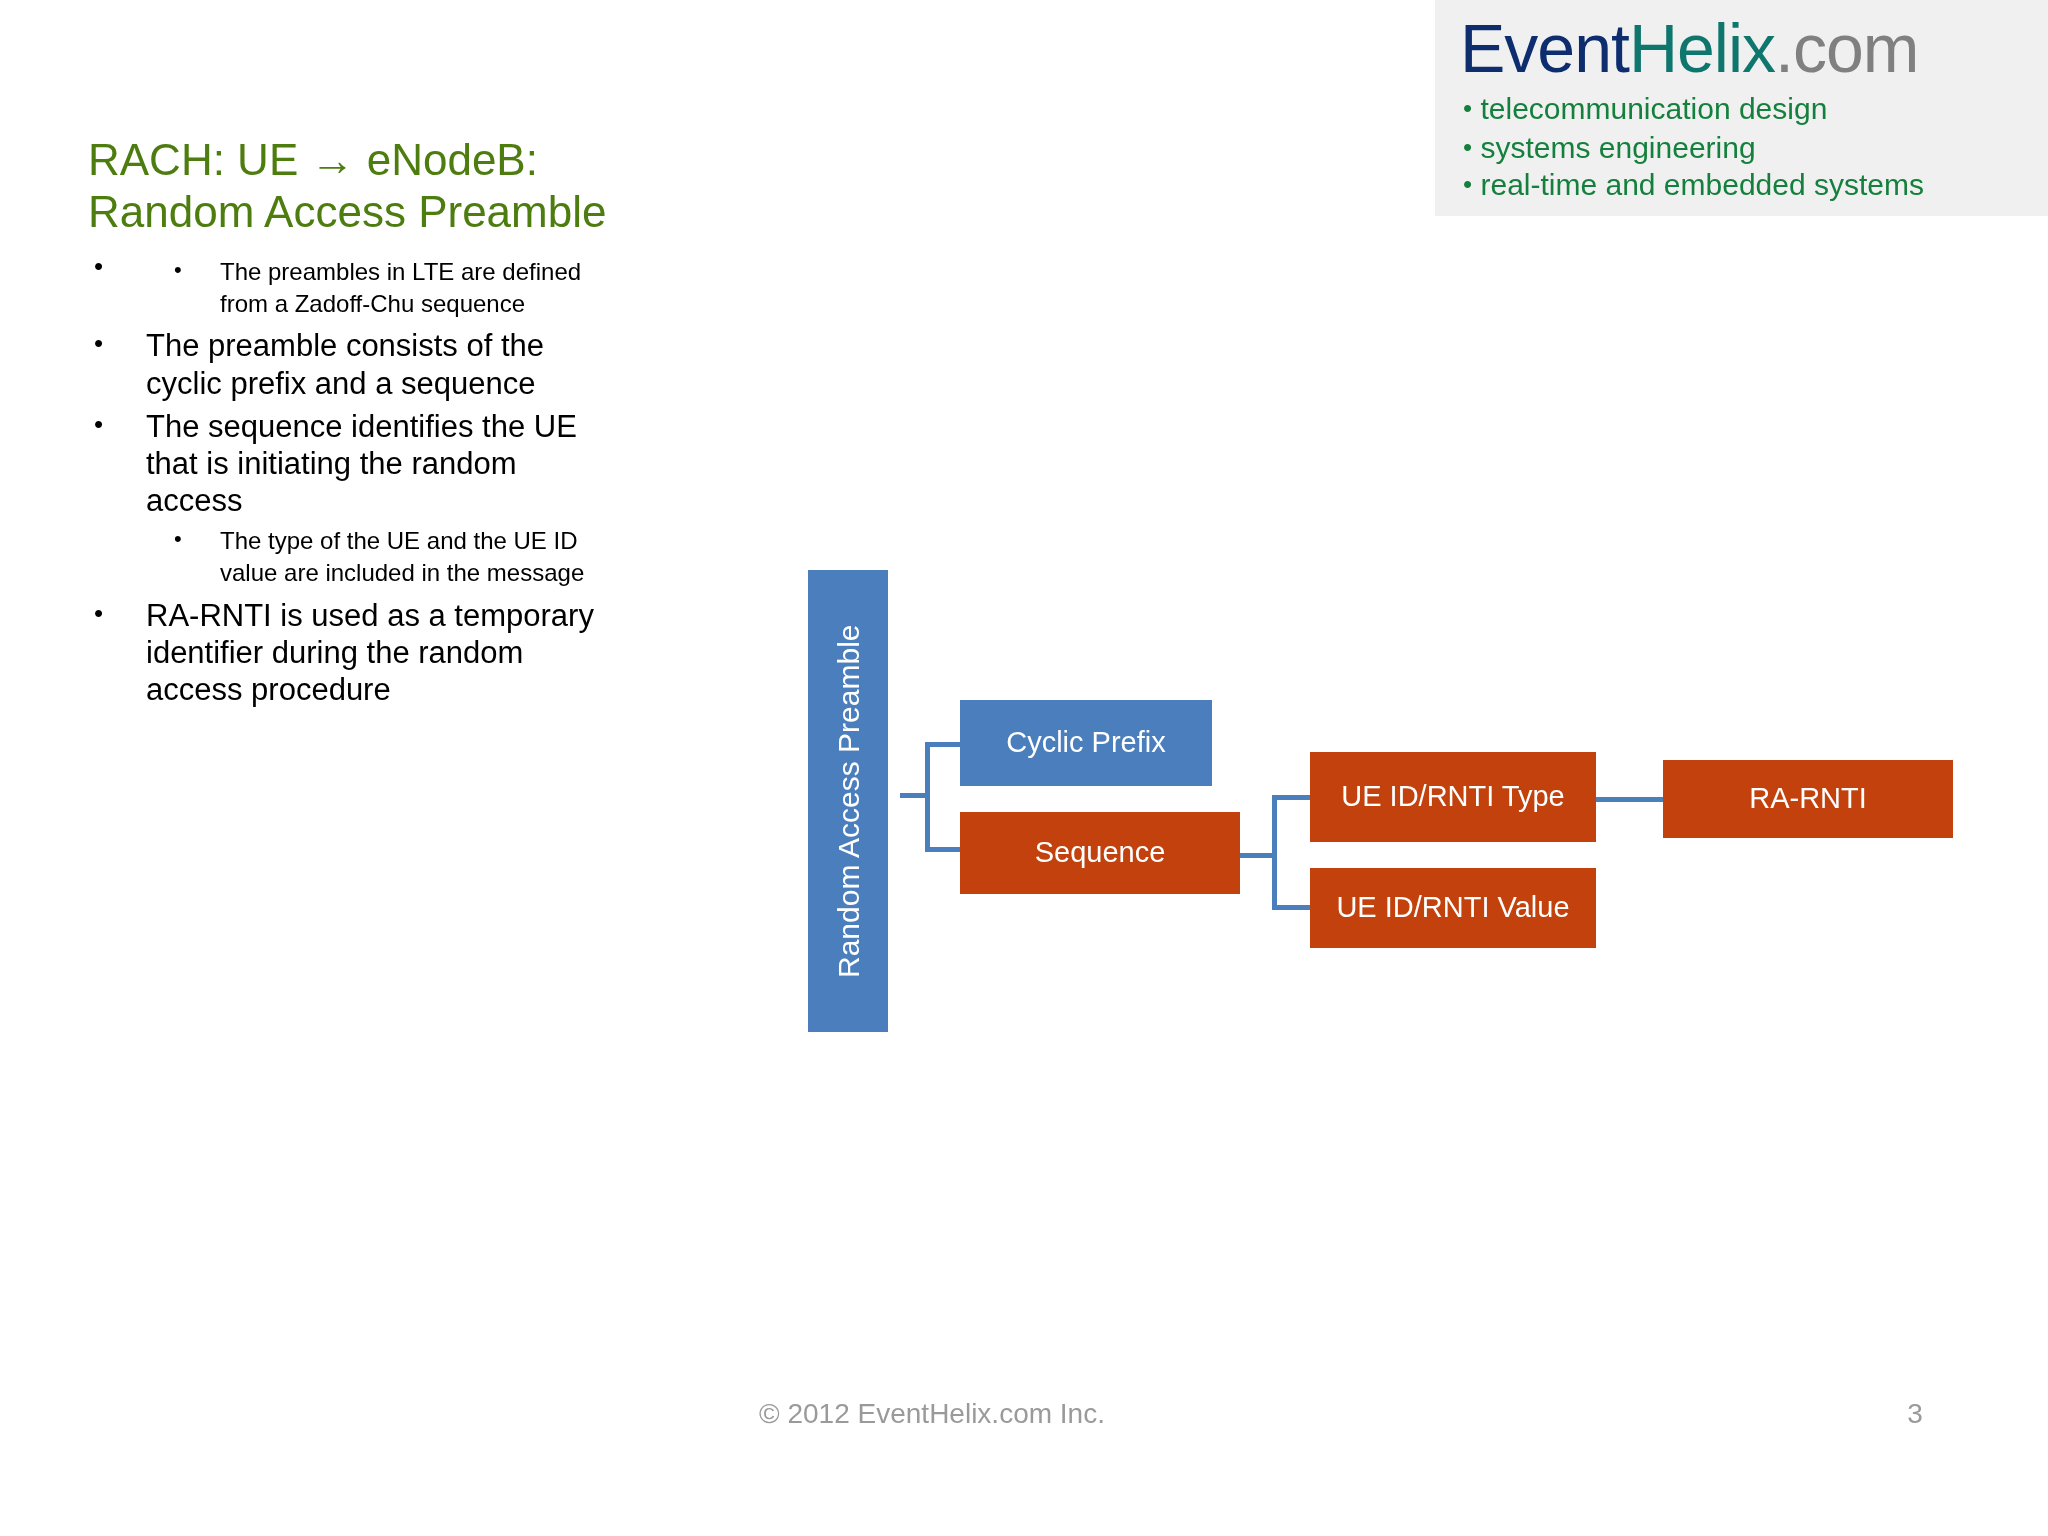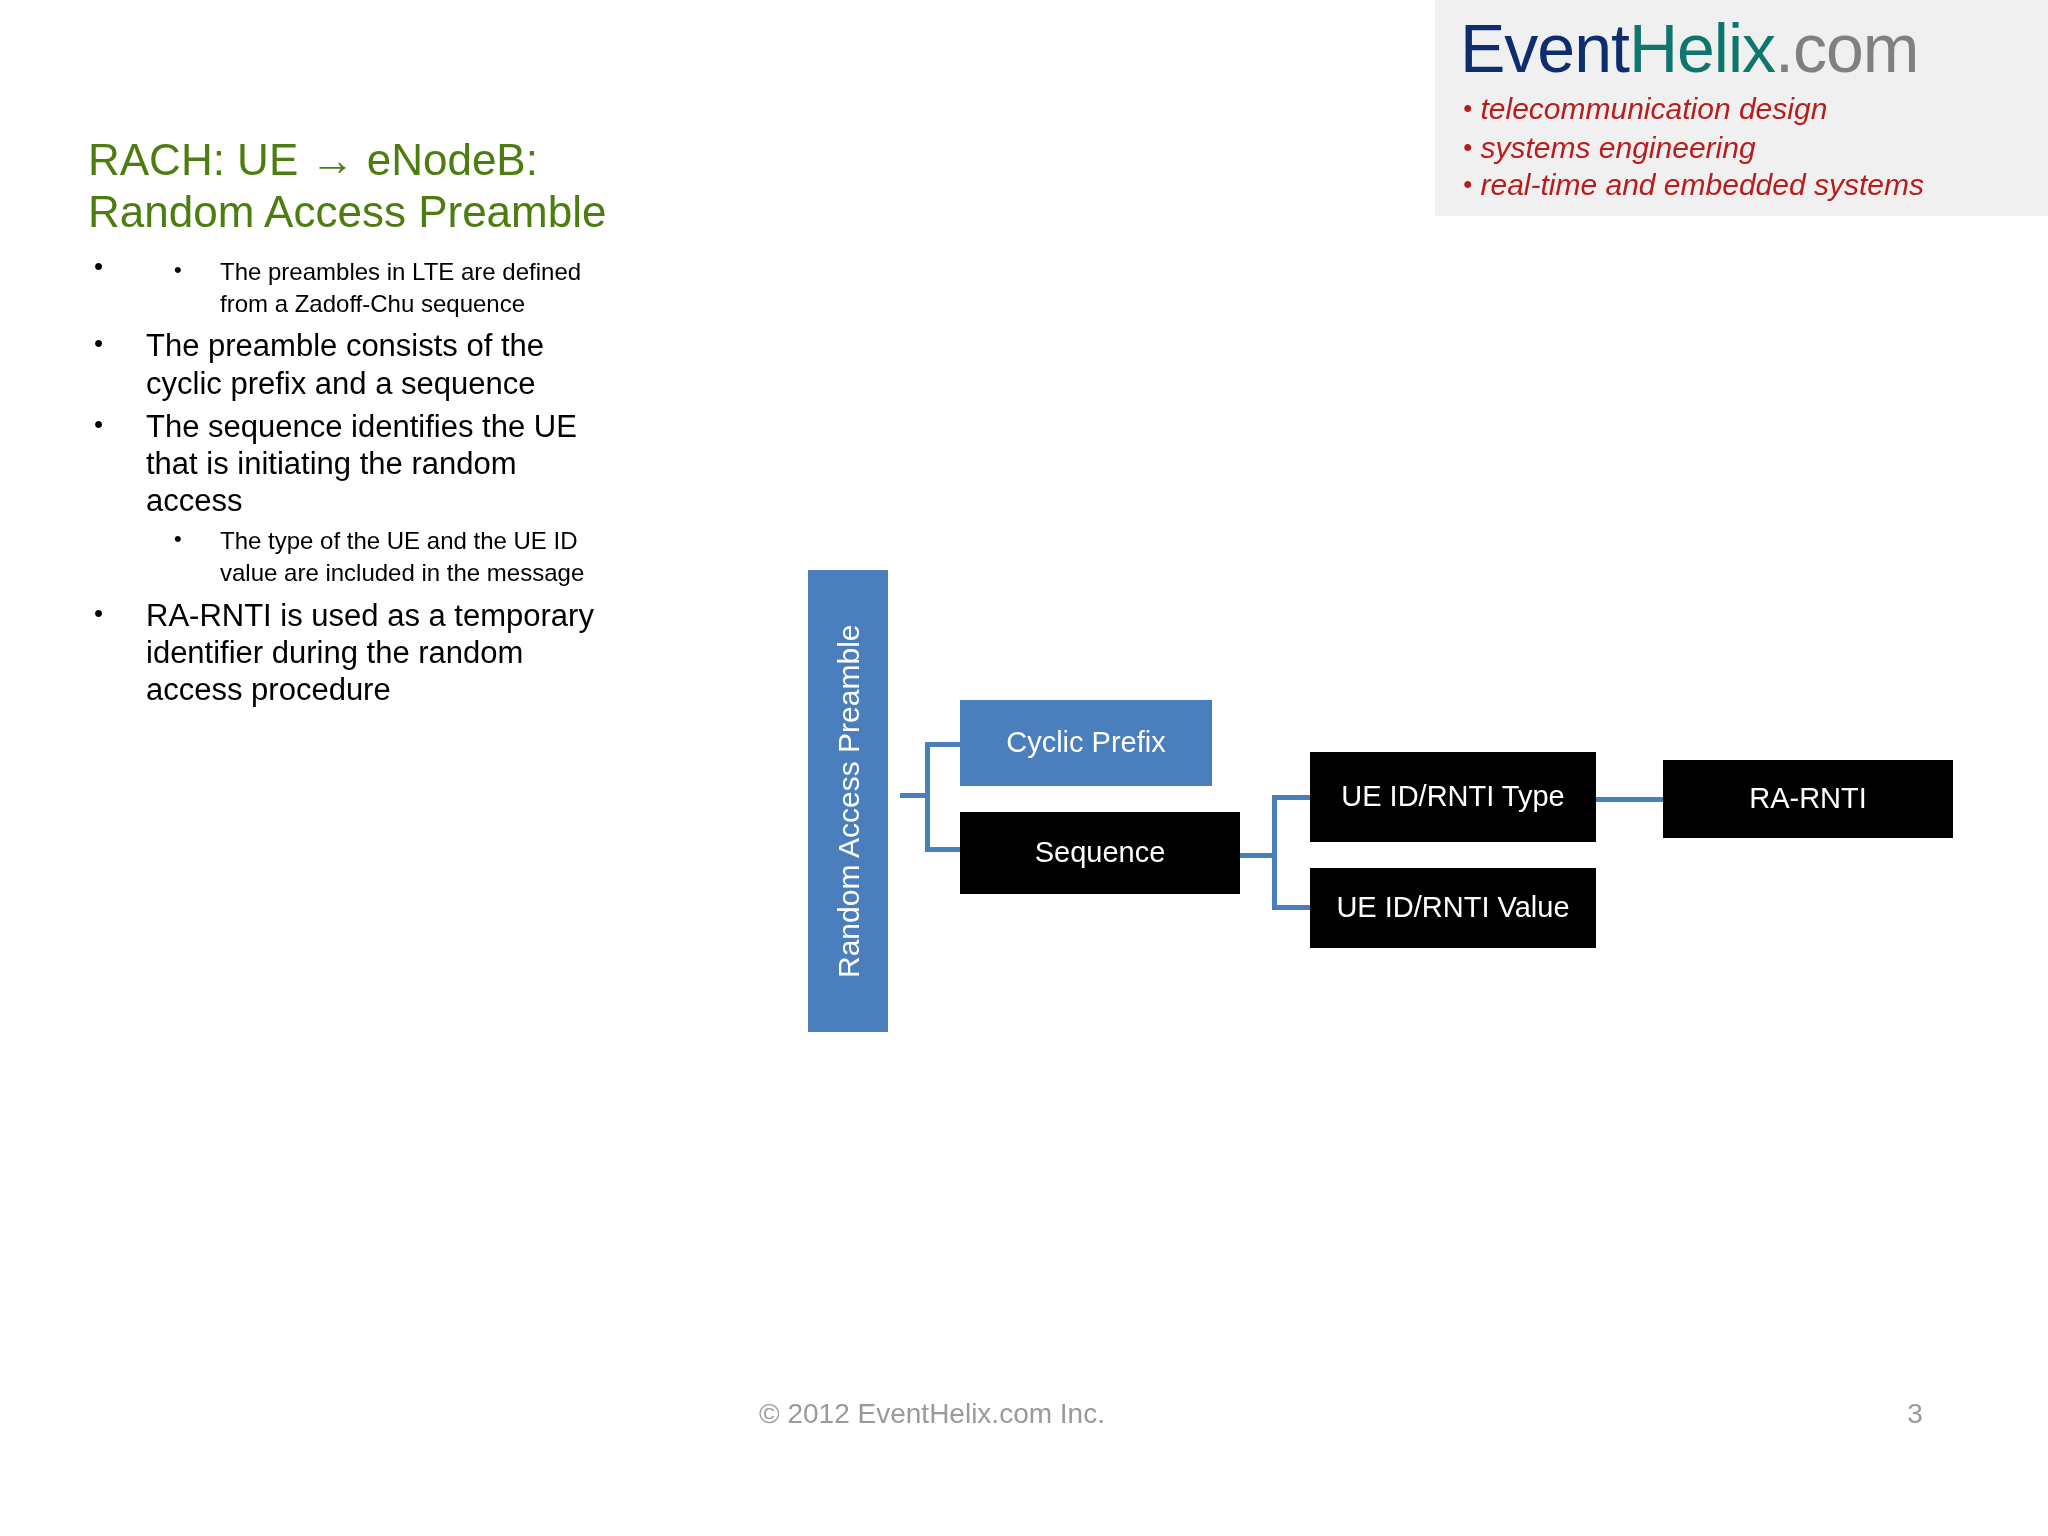--- a/index.html
+++ b/index.html
@@ -27,24 +27,23 @@
     letter-spacing:-1px;
   }
   .lw-event { color:#0d2d6e; }
   .lw-helix { color:#0f766e; }
   .lw-com   { color:#808080; }
 
   .tagline {
     position:absolute;
     left:28px;
     font-size:30px;
-    color:#b91c1c;
+    color:#15803d;
     white-space:nowrap;
     letter-spacing:0px;
-    font-style:italic;
   }
   .tagline .dot { font-size:26px; vertical-align:2px; }
   .tag1 { top:92px; }
   .tag2 { top:131px; }
   .tag3 { top:168px; }
 
   
   .slide-title {
     position:absolute;
     left:88px; top:134px;
@@ -107,21 +106,21 @@
     font-size:29px;
     line-height:1.1;
     text-align:center;
   }
   .box.vertical {
     writing-mode:vertical-rl;
     transform:rotate(180deg);
     font-size:30px;
   }
   .c-mid  { background:#4a7ebc; }
-  .c-dark { background:#000000; }
+  .c-dark { background:#c2410c; }
 
   .conn {
     position:absolute;
     background:#4a7ebc;
   }
 
   
   .footer-copy {
     position:absolute;
     left:0; top:1398px;

